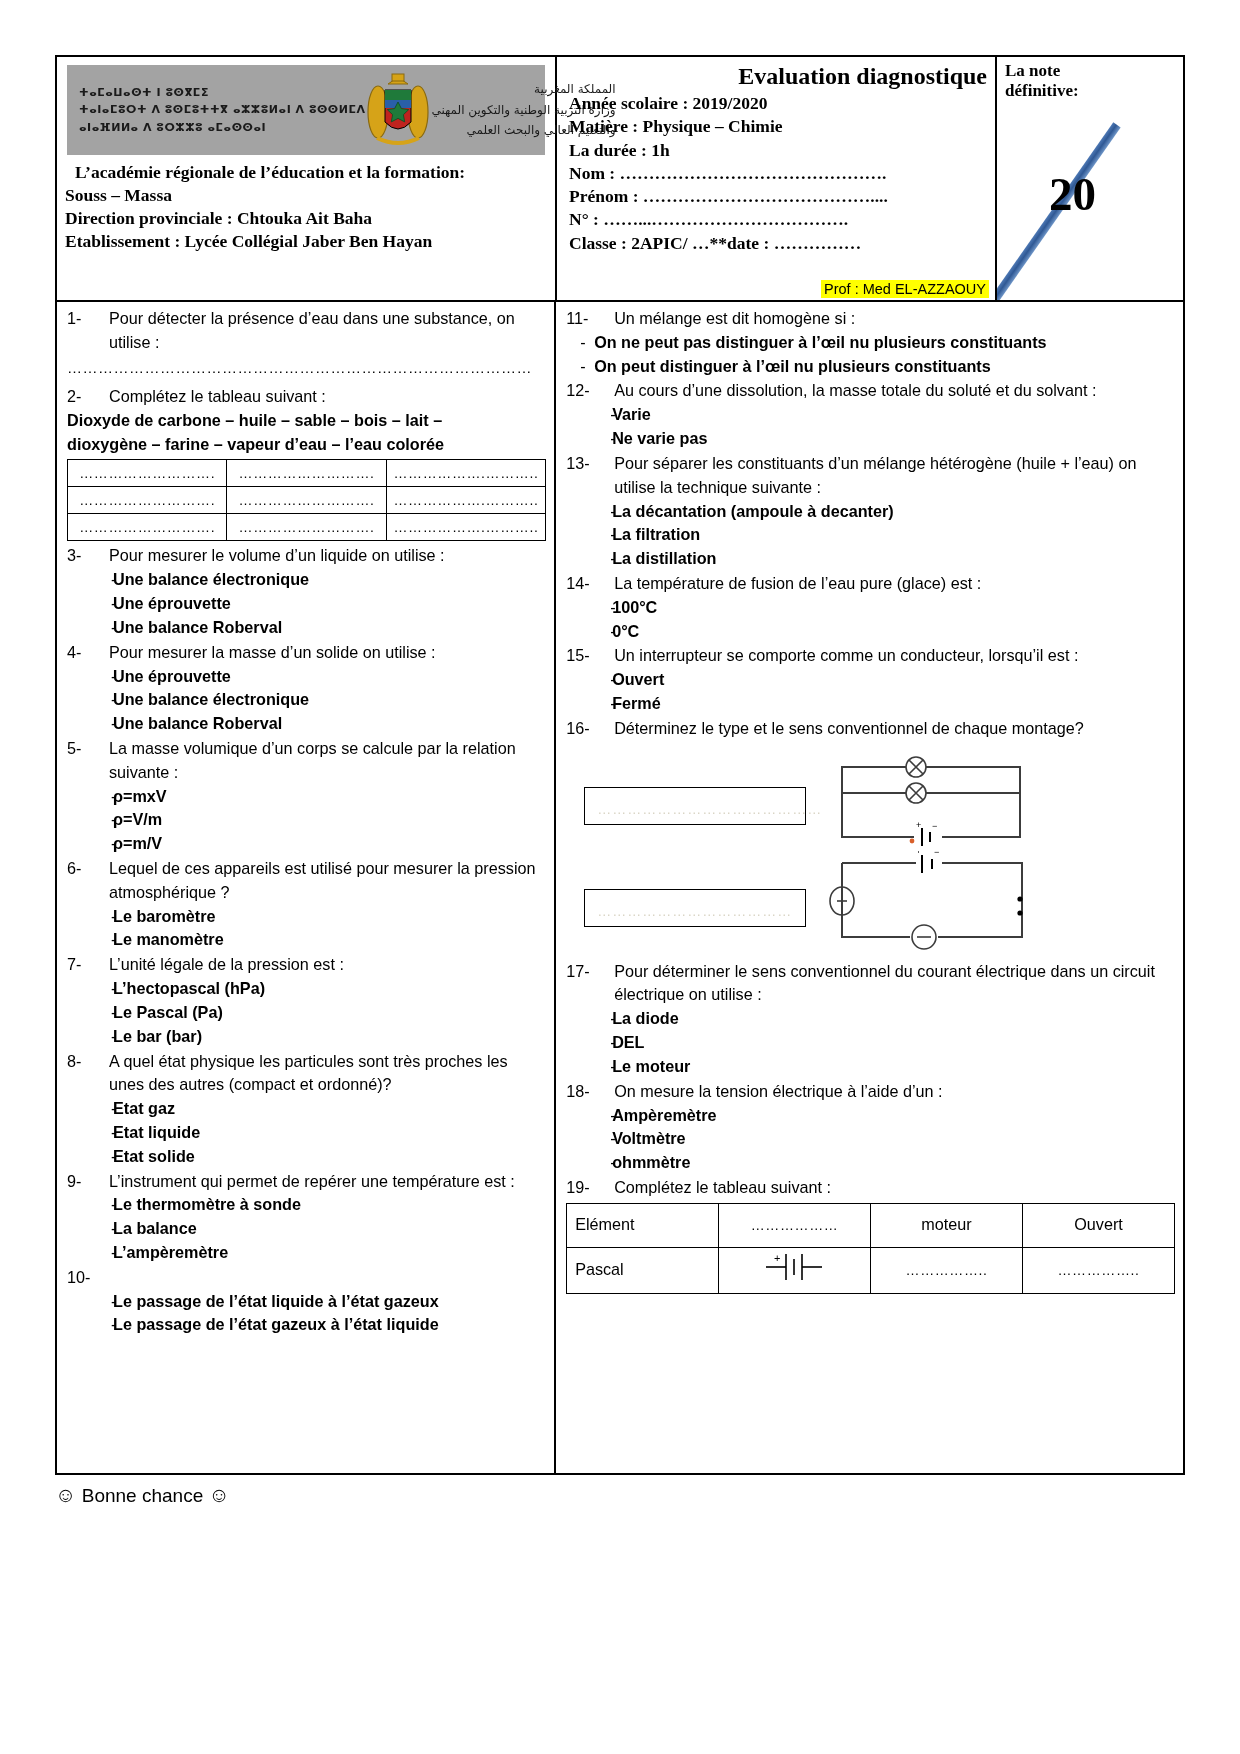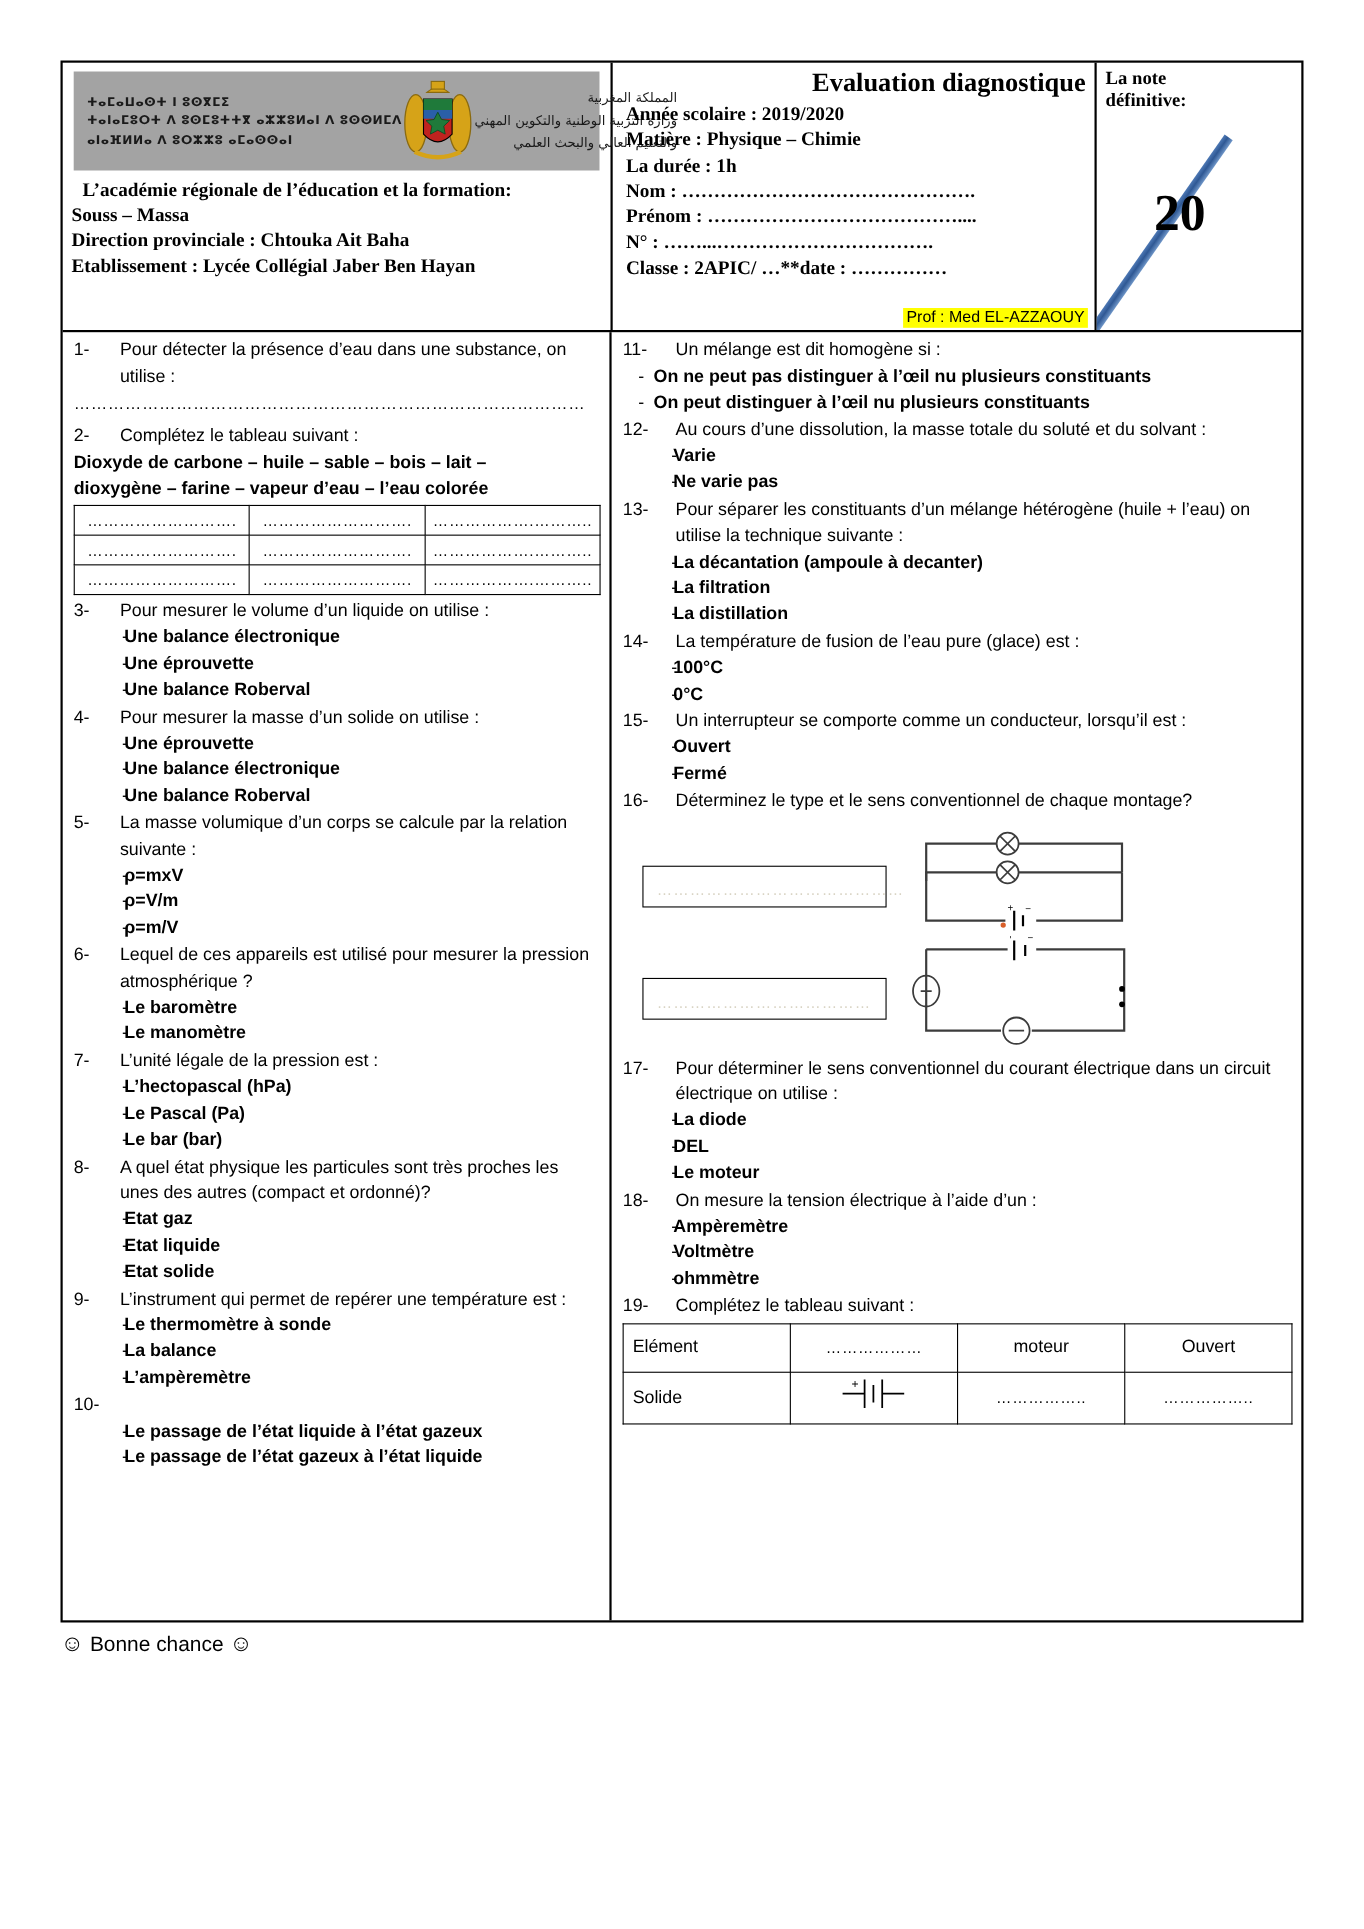--- a/index.html
+++ b/index.html
@@ -672,21 +672,21 @@
 
       <table class="tbl2">
         <tbody>
             <tr>
           <td>Elément</td>
           <td class="dots">………………</td>
           <td class="c">moteur</td>
           <td class="c">Ouvert</td>
         </tr>
         <tr>
-          <td>Solide</td>
+          <td>Pascal</td>
           <td class="c">
             <svg width="70" height="34" viewBox="0 0 70 34" aria-hidden="true">
               <g stroke="#000" stroke-width="1.6" fill="none">
                 <line x1="6" y1="17" x2="26" y2="17"></line>
                 <line x1="26" y1="4" x2="26" y2="30"></line>
                 <line x1="34" y1="9" x2="34" y2="25"></line>
                 <line x1="42" y1="4" x2="42" y2="30"></line>
                 <line x1="42" y1="17" x2="62" y2="17"></line>
               </g>
               <text x="14" y="12" font-family="Liberation Sans, sans-serif" font-size="11" fill="#000">+</text>

